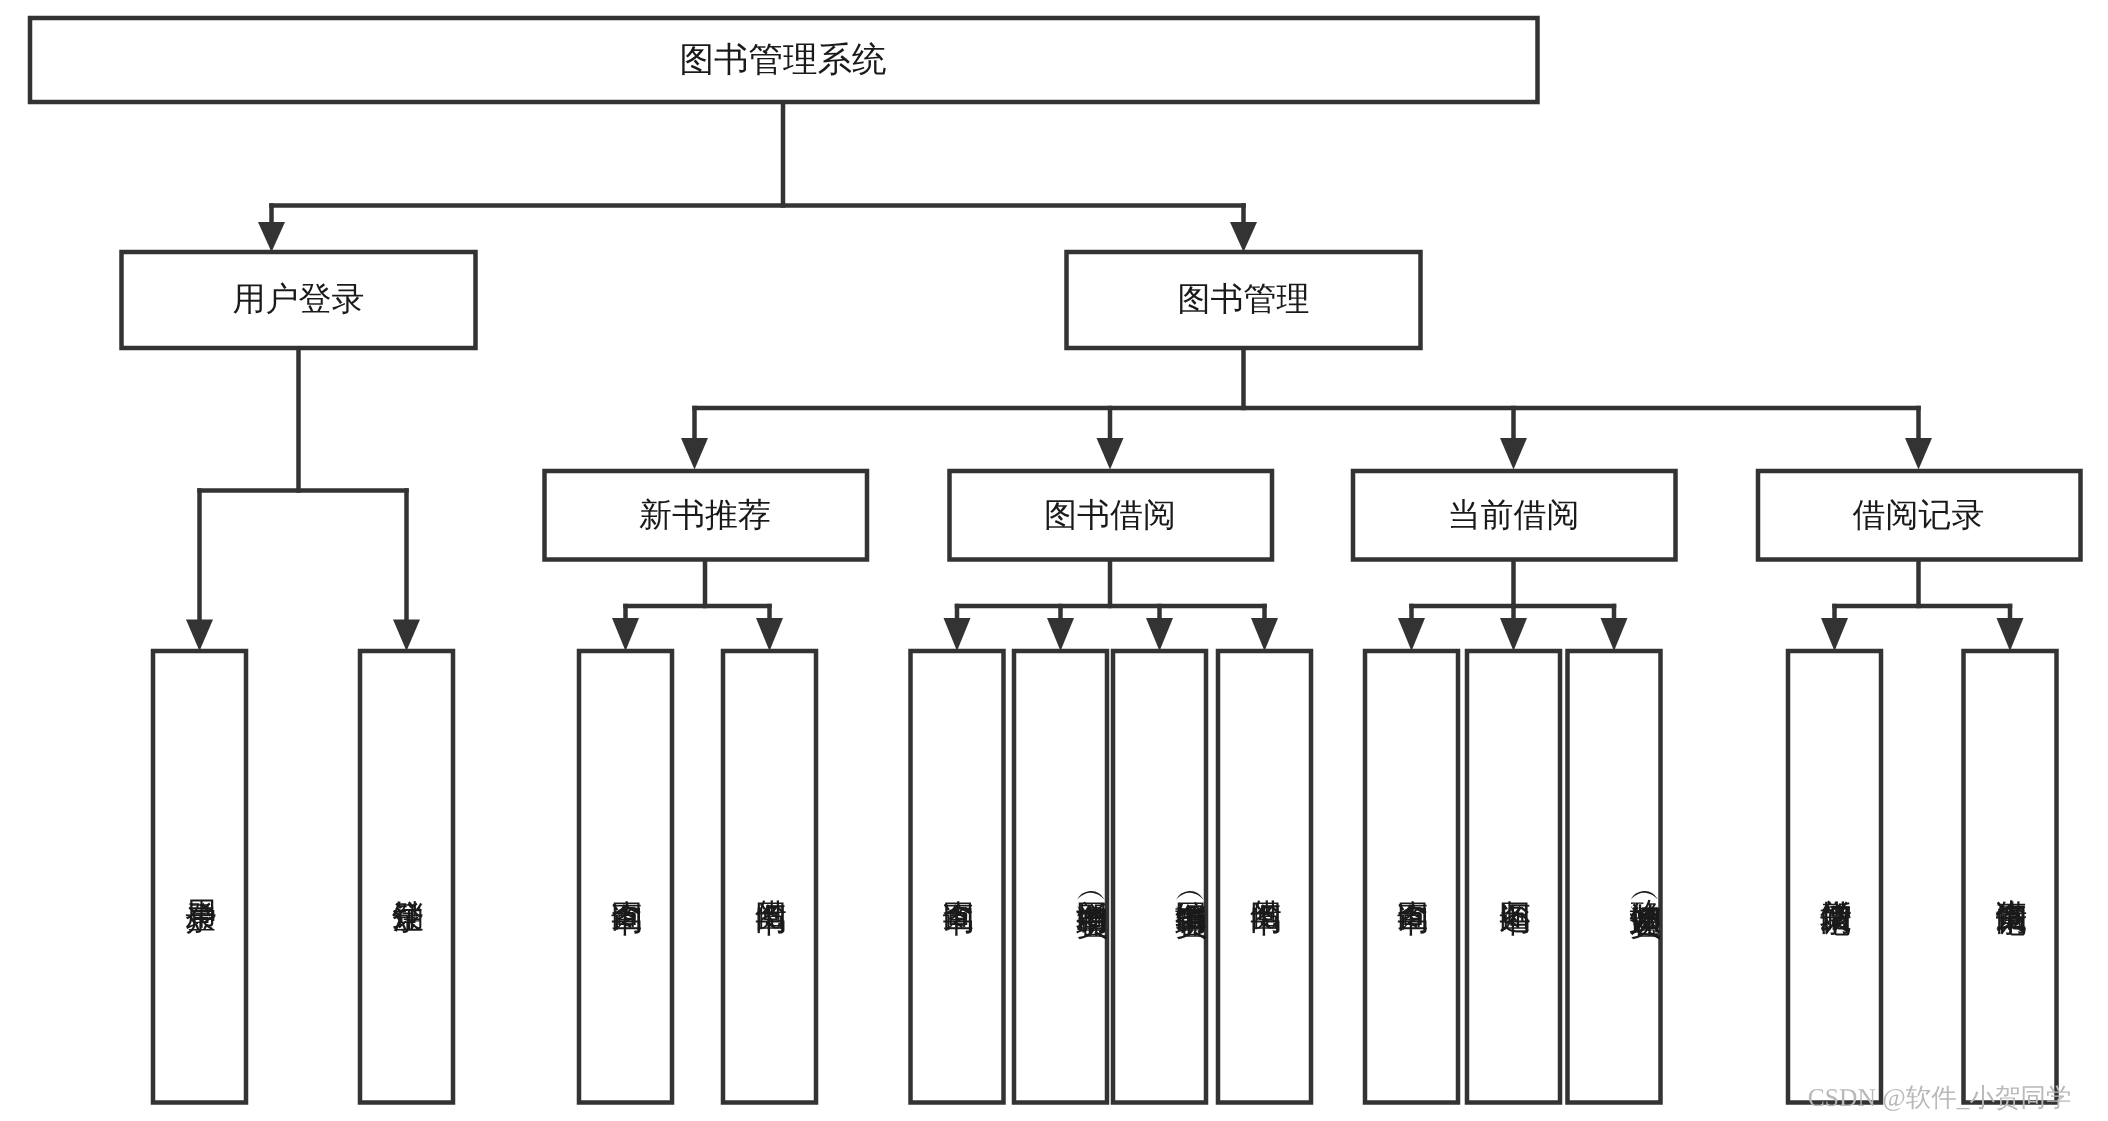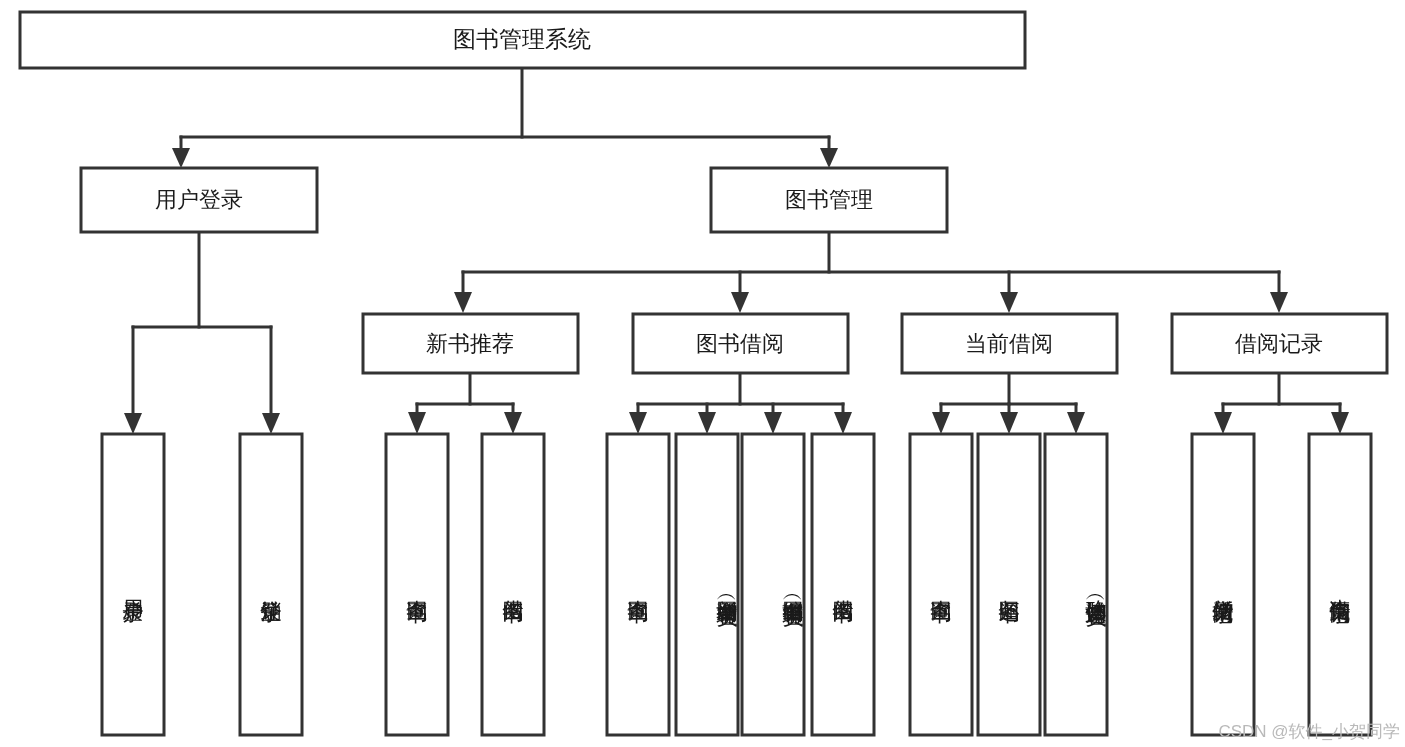--- a/index.html
+++ b/index.html
@@ -47,23 +47,23 @@
     display:flex;
     align-items:flex-start;
     justify-content:center;
     white-space:nowrap;
     pointer-events:none;
   }
   .leaf-label.center{align-items:center;}
 
   .watermark{
     position:absolute;
-    right:5px;
+    right:24px;
     bottom:4px;
-    font-family:Liberation Sans, sans-serif;
+    font-family:Liberation Serif, serif;
     font-size:17px;
     color:#b9b9b9;
     white-space:nowrap;
     pointer-events:none;
   }
 </style>
 </head>
 <body>
 
 <div id="stage">

